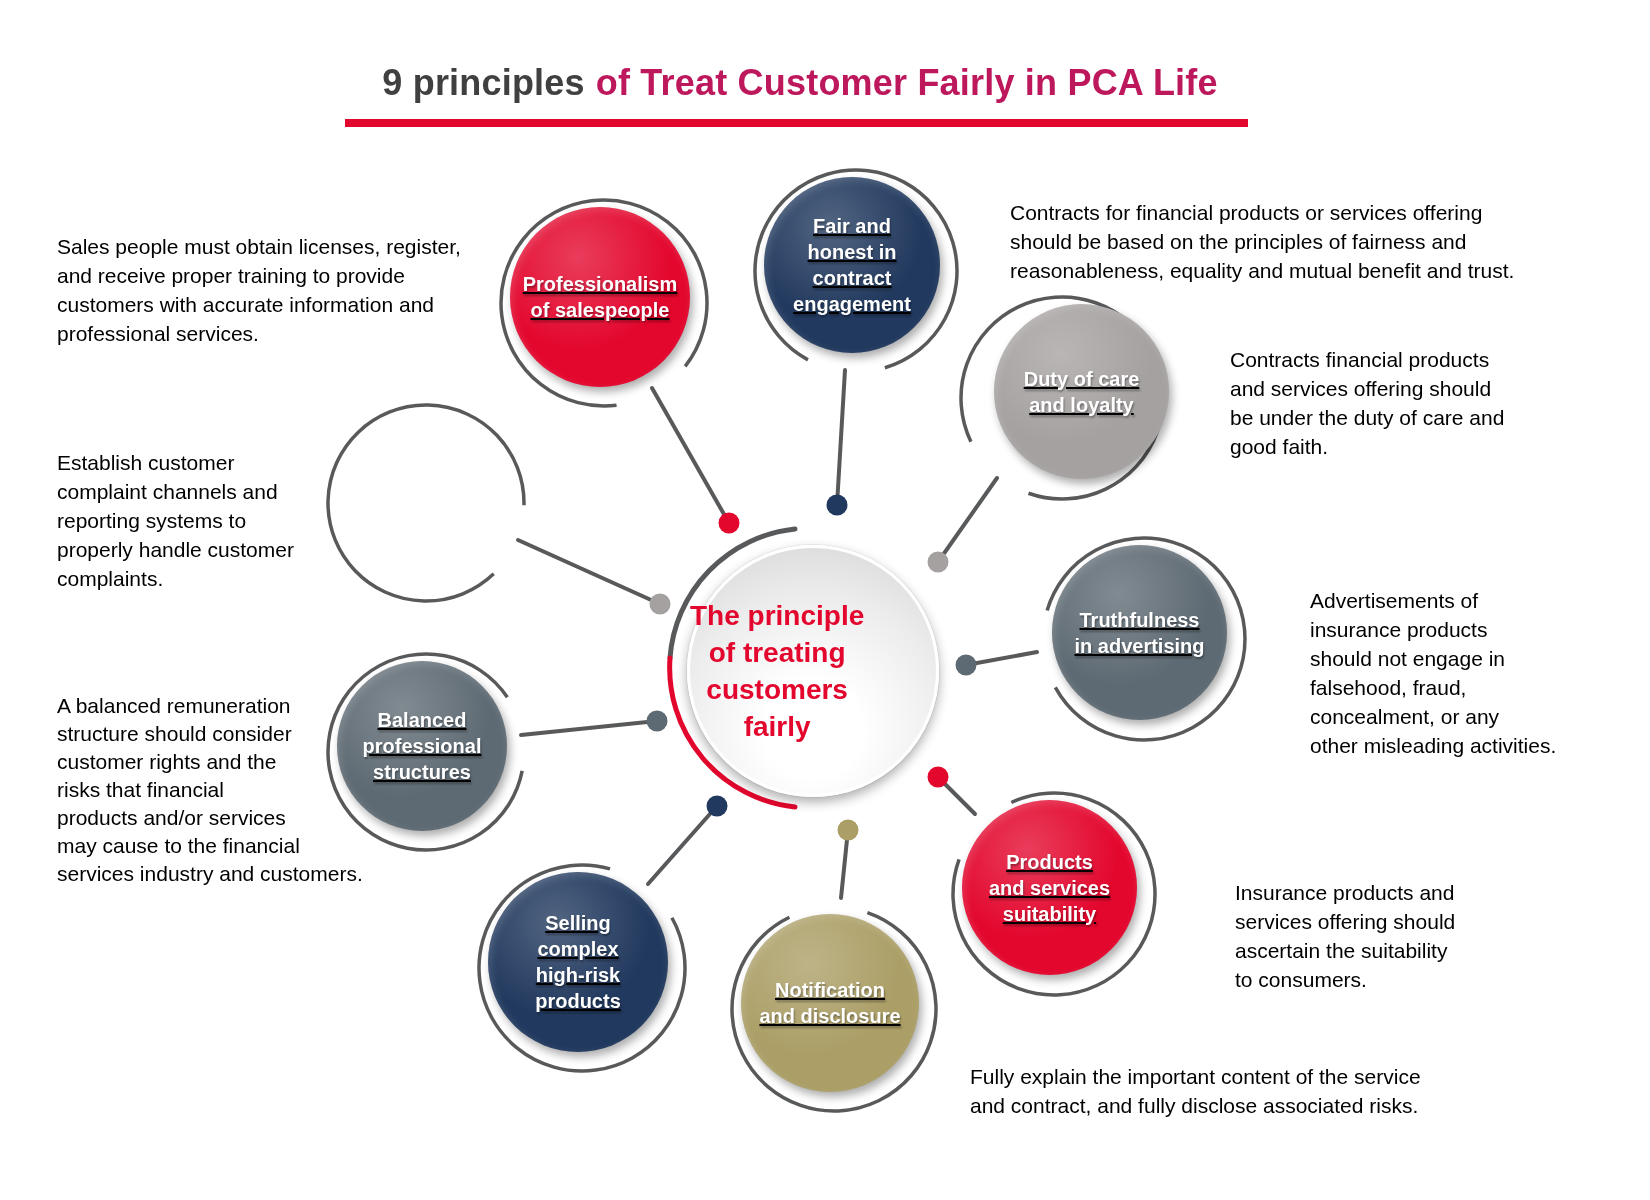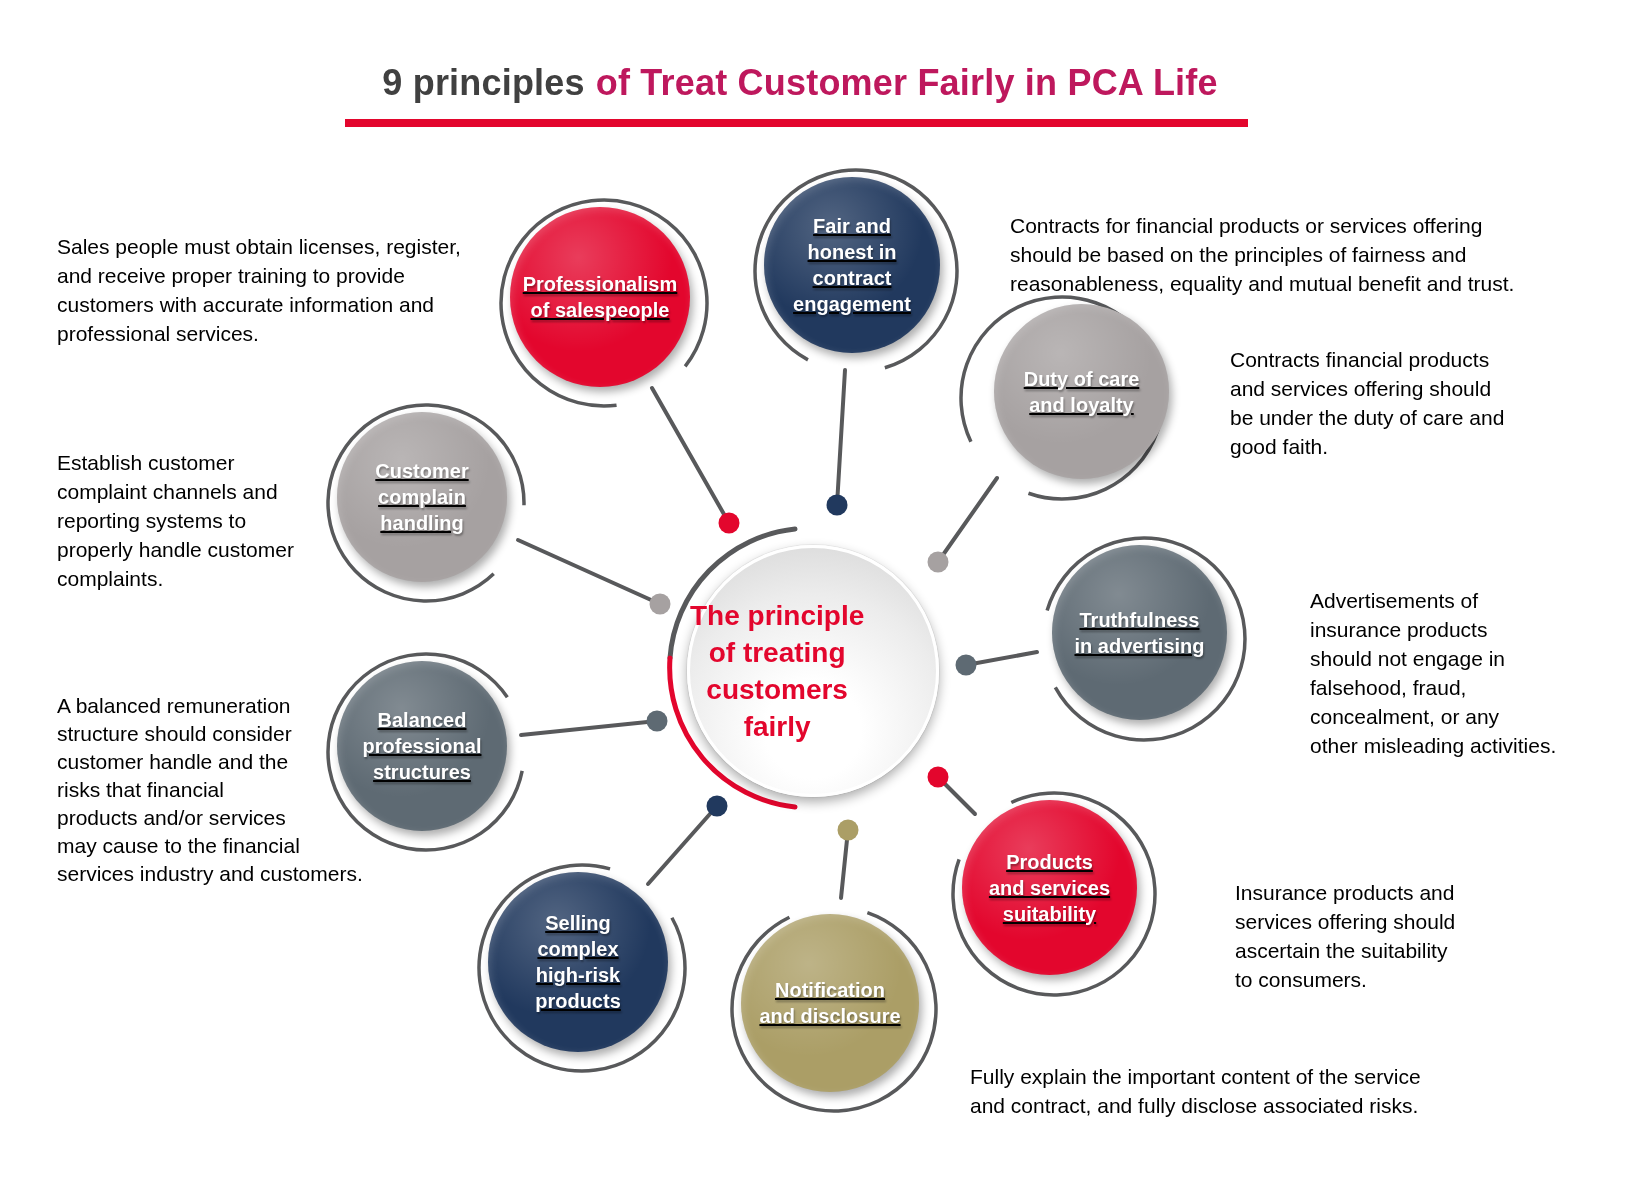--- a/index.html
+++ b/index.html
@@ -123,52 +123,47 @@
     <div class="circle-label">Selling
 complex
 high-risk
 products</div>
   </div>
   <div class="satellite" style="left: 337px; top: 661px; width: 170px; height: 170px; background: radial-gradient(circle at 38% 28%, rgba(255, 255, 255, 0.22), rgba(255, 255, 255, 0) 55%), rgb(94, 106, 115);">
     <div class="circle-label">Balanced
 professional
 structures</div>
   </div>
-  <div class="satellite" style="left: 337px; top: 412px; width: 170px; height: 170px; background: radial-gradient(circle at 38% 28%, rgba(255, 255, 255, 0.22), rgba(255, 255, 255, 0) 55%), rgb(166, 161, 161);">
-    <div class="circle-label">Customer
-complain
-handling</div>
-  </div>
 
   <p class="desc" style="left:57px;top:232px;">Sales people must obtain licenses, register,
 and receive proper training to provide
 customers with accurate information and
 professional services.</p>
-  <p class="desc" style="left:1010px;top:198px;margin-top:13px;">Contracts for financial products or services offering
+  <p class="desc" style="left:1010px;top:198px;">Contracts for financial products or services offering
 should be based on the principles of fairness and
 reasonableness, equality and mutual benefit and trust.</p>
   <p class="desc" style="left:1230px;top:345px;">Contracts financial products
 and services offering should
 be under the duty of care and
 good faith.</p>
   <p class="desc" style="left:1310px;top:586px;">Advertisements of
 insurance products
 should not engage in
 falsehood, fraud,
 concealment, or any
 other misleading activities.</p>
   <p class="desc" style="left:1235px;top:878px;">Insurance products and
 services offering should
 ascertain the suitability
 to consumers.</p>
   <p class="desc" style="left:970px;top:1062px;">Fully explain the important content of the service
 and contract, and fully disclose associated risks.</p>
   <p class="desc" style="left:57px;top:692px;line-height:28px;">A balanced remuneration
 structure should consider
-customer handle and the
+customer rights and the
 risks that financial
 products and/or services
 may cause to the financial
 services industry and customers.</p>
   <p class="desc" style="left:57px;top:448px;">Establish customer
 complaint channels and
 reporting systems to
 properly handle customer
 complaints.</p>
 

